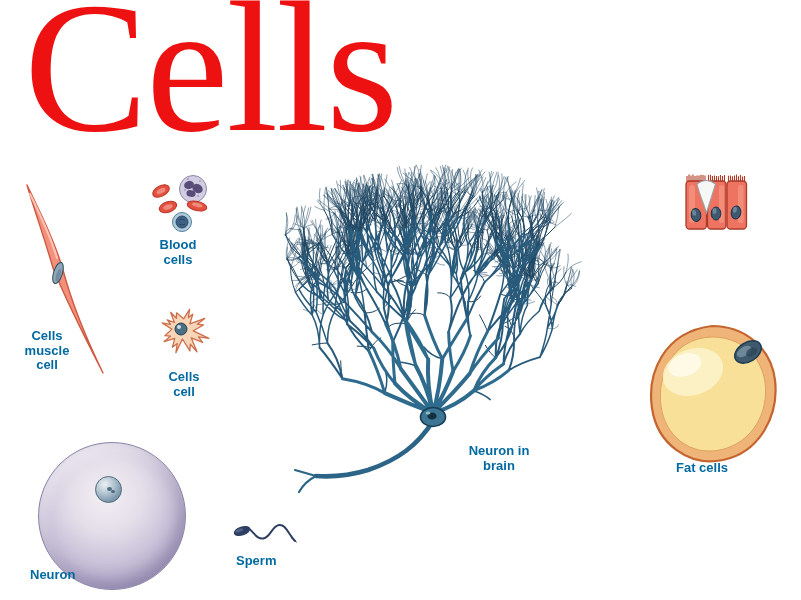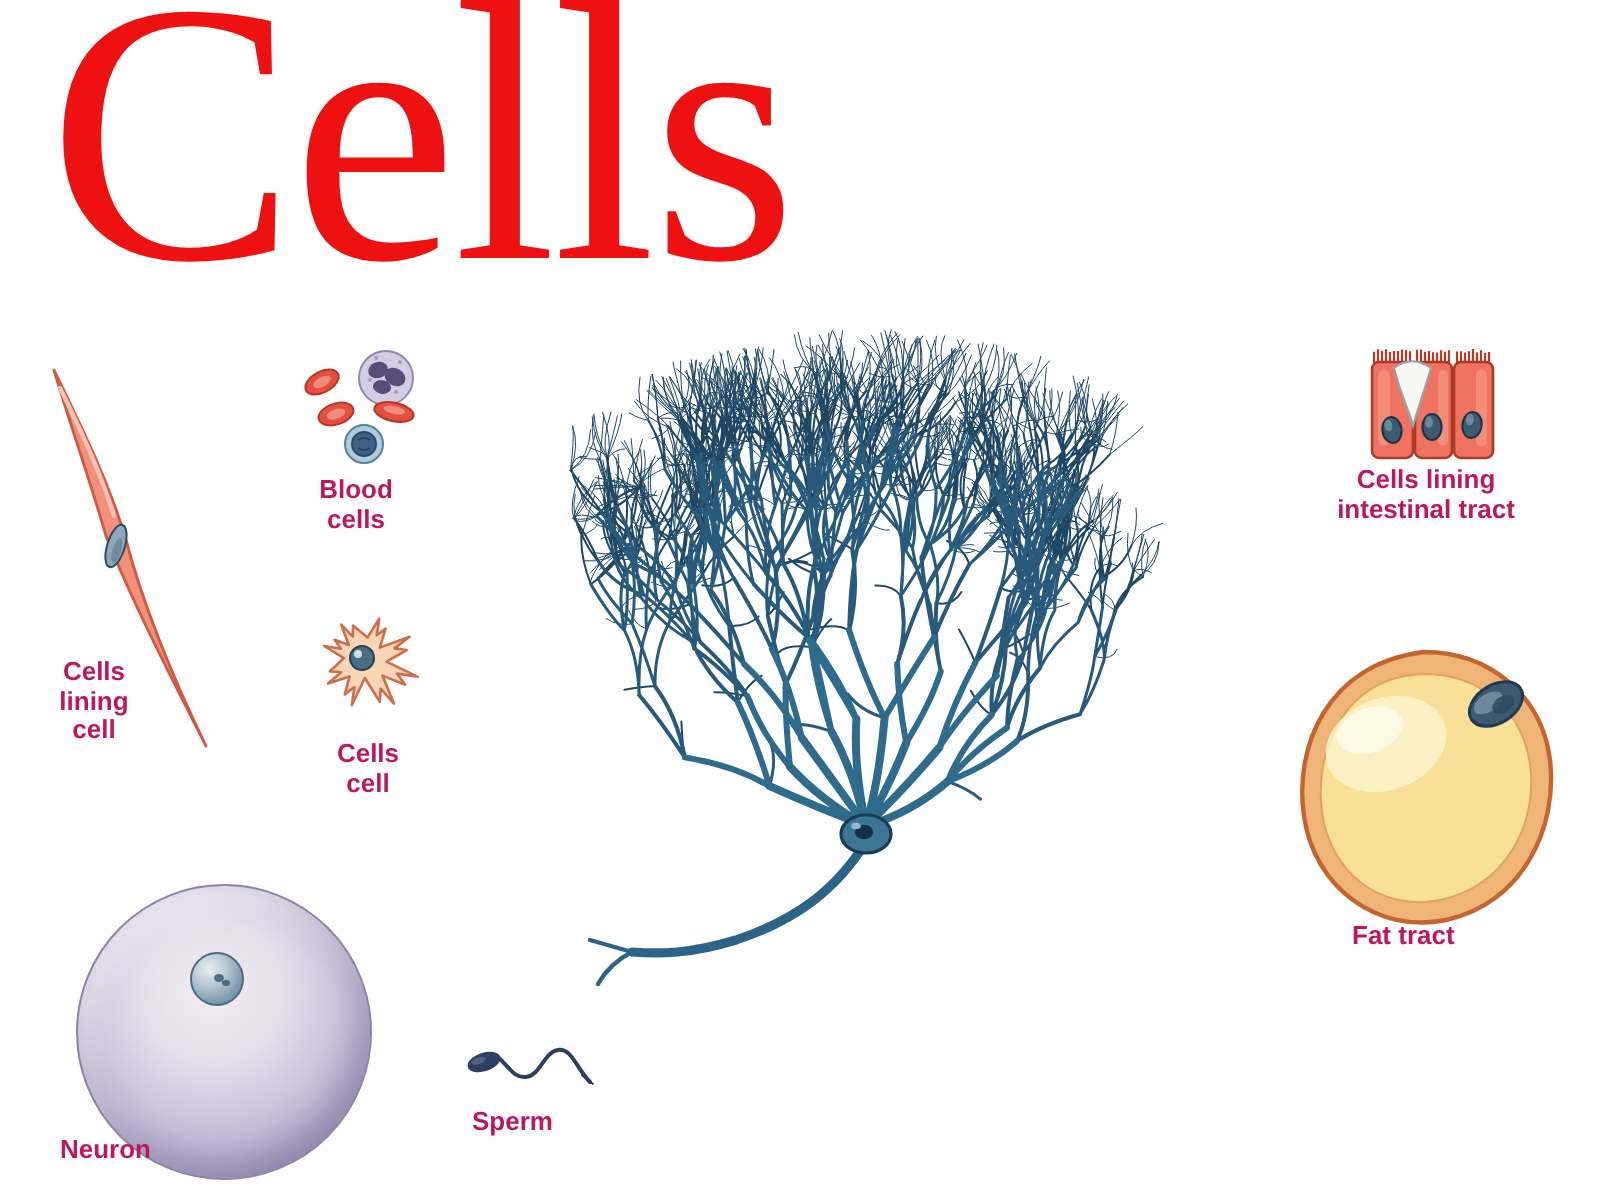--- a/index.html
+++ b/index.html
@@ -1,21 +1,21 @@
 <!DOCTYPE html>
 <html><head>
 <meta charset="utf-8">
 <style>
   html,body{margin:0;padding:0;background:#fff;}
   .stage{position:relative;width:801px;height:600px;background:#fff;overflow:hidden;
          font-family:"Liberation Sans",sans-serif;}
   .title{position:absolute;left:24px;top:-26px;font:400 186px/1 "Liberation Serif",serif;
          letter-spacing:-2px;white-space:nowrap;}
   .fig{position:absolute;}
-  .lbl{position:absolute;font:bold 13px/14.5px "Liberation Sans",sans-serif;color:#be185d;}
+  .lbl{position:absolute;font:bold 13px/14.5px "Liberation Sans",sans-serif;color:#0369a1;}
   .ctr{text-align:center;}
   .lbl span{display:block;}
   #oocyte-body{position:absolute;left:38px;top:442px;width:146px;height:146px;border-radius:50%;
     background:radial-gradient(circle at 46% 36%, #f4eff3 0%, #e4deea 30%, #c7bfd7 58%, #aaa1c4 80%, #9d93bb 100%);
     border:1.5px solid #8d84a8;
     box-shadow: inset -5px -7px 16px rgba(104,94,138,.45), inset 5px 7px 12px rgba(255,255,255,.55);}
   #oocyte-nucleus{position:absolute;left:56px;top:33px;width:25px;height:25px;border-radius:50%;
     background:radial-gradient(circle at 35% 30%, #eaf1f5 0%, #b9c9d4 35%, #7e9aae 70%, #5d798d 100%);
     border:1px solid #4e6a7e;}
   .oodot{position:absolute;width:5px;height:4px;border-radius:50%;background:#3c5a6e;opacity:.85;}
@@ -30,21 +30,21 @@
   <svg class="fig" style="left:15px;top:178px" width="95" height="200" viewBox="0 0 95 200">
     <path d="M12 7 C 25 34, 40 64, 48 92 C 56 122, 70 158, 88 195 C 66 152, 50 120, 38 90 C 30 62, 19 31, 12 7 Z" fill="#f2907c" stroke="#cf5a44" stroke-width="1.4" stroke-linejoin="round"></path>
     <path d="M15 16 C 27 40, 36 60, 42 80" fill="none" stroke="#fcc9ba" stroke-width="2.2" stroke-linecap="round" opacity="0.9"></path>
     <g transform="rotate(17 43 95)">
       <ellipse cx="43" cy="95" rx="4.4" ry="11" fill="#8fa7b8" stroke="#2e4d5c" stroke-width="1"></ellipse>
       <ellipse cx="44" cy="97" rx="2.2" ry="6.5" fill="#5d7a8c" opacity="0.6"></ellipse>
     </g>
   </svg>
   <div class="lbl ctr" style="left:12px;top:329px;width:70px">
     <span>Cells</span>
-    <span>lining</span>
+    <span>muscle</span>
     <span>cell</span>
   </div>
 
   <svg class="fig" style="left:148px;top:170px" width="70" height="70" viewBox="0 0 70 70">
     <circle cx="45" cy="19" r="13.5" fill="#d3cde2" stroke="#8f87b0" stroke-width="1"></circle>
     <g fill="#584c78">
       <ellipse cx="41" cy="15" rx="5" ry="4" transform="rotate(-20 41 15)"></ellipse>
       <ellipse cx="49.5" cy="18.5" rx="5.5" ry="4.3" transform="rotate(30 49.5 18.5)"></ellipse>
       <ellipse cx="43" cy="23.5" rx="4.6" ry="3.4" transform="rotate(10 43 23.5)"></ellipse>
     </g>
@@ -113,20 +113,24 @@
         <path d="M88.9 196.2Q86.3 176.8 84.6 157.9M88.9 196.2Q73.6 183.0 65.7 165.4M62.4 223.7Q58.4 202.7 47.5 188.1M62.4 223.7Q50.5 205.5 39.6 192.5M112.8 187.1Q120.2 171.8 126.3 154.2M112.8 187.1Q108.5 173.4 103.8 152.7M93.7 193.0Q86.0 180.8 70.3 166.2M93.7 193.0Q78.7 177.2 67.1 169.3M92.0 177.0Q79.2 162.0 64.9 147.1M92.0 177.0Q86.5 155.0 75.5 140.2M105.9 169.5Q99.3 155.0 86.8 134.0M105.9 169.5Q110.9 152.0 107.7 129.2M126.5 168.6Q130.9 151.9 131.0 131.8M126.5 168.6Q127.7 146.6 135.3 132.6M125.8 168.8Q132.0 153.9 132.0 132.1M125.8 168.8Q130.3 146.1 127.4 131.7M125.2 164.6Q111.9 153.8 96.8 136.9M125.2 164.6Q115.1 144.8 103.0 131.6M124.3 165.1Q120.7 142.1 111.9 127.4M124.3 165.1Q122.4 142.5 127.6 125.6M187.0 163.7Q182.0 139.2 180.7 123.6M187.0 163.7Q194.7 144.5 204.7 127.1M144.6 160.2Q145.2 135.5 148.4 119.8M144.6 160.2Q149.6 139.6 146.1 119.6M190.4 180.7Q187.0 166.9 188.2 146.6M190.4 180.7Q186.6 162.0 184.8 147.0M168.6 177.0Q175.2 156.7 180.5 145.0M168.6 177.0Q174.0 159.5 170.4 142.9M218.4 182.9Q221.6 163.9 231.6 145.5M218.4 182.9Q221.0 164.7 224.3 143.7M207.6 176.4Q220.4 161.5 233.3 146.2M207.6 176.4Q216.1 153.4 220.4 138.9M215.9 202.4Q214.8 182.5 221.7 168.5M215.9 202.4Q227.7 187.7 231.8 171.9M215.9 202.4Q222.5 185.0 222.9 168.7M223.5 208.9Q228.1 193.2 240.1 178.8M223.5 208.9Q223.7 194.3 228.7 174.9M228.4 215.6Q240.6 207.5 260.0 202.1M228.4 215.6Q234.5 203.1 234.1 181.7" fill="none" stroke="#275a7b" stroke-width="2" stroke-linecap="round"></path>
         <path d="M104.8 238.1Q97.2 213.4 88.9 196.2M104.8 238.1Q87.0 227.6 62.4 223.7M115.0 228.4Q112.5 204.3 112.8 187.1M115.0 228.4Q101.6 213.2 93.7 193.0M120.9 213.9Q108.4 192.4 92.0 177.0M120.9 213.9Q115.2 188.0 105.9 169.5M135.8 210.8Q130.7 187.3 126.5 168.6M135.8 210.8Q127.9 186.3 125.8 168.8M148.2 204.6Q140.7 185.8 125.2 164.6M148.2 204.6Q135.1 181.8 124.3 165.1M162.3 203.9Q176.8 179.7 187.0 163.7M162.3 203.9Q152.9 185.9 144.6 160.2M173.1 216.4Q185.2 197.0 190.4 180.7M173.1 216.4Q169.1 195.6 168.6 177.0M189.6 218.8Q199.7 203.2 218.4 182.9M189.6 218.8Q196.3 197.5 207.6 176.4M193.8 235.7Q201.1 217.4 215.9 202.4M193.8 235.7Q204.2 222.3 223.5 208.9M193.8 235.7Q214.4 227.8 228.4 215.6" fill="none" stroke="#2e6b8d" stroke-width="3" stroke-linecap="round"></path>
         <path d="M153.0 258.0Q129.2 249.0 104.8 238.1M153.0 258.0Q130.2 245.0 115.0 228.4M153.0 258.0Q137.4 236.4 120.9 213.9M153.0 258.0Q146.8 230.7 135.8 210.8M153.0 258.0Q146.7 228.6 148.2 204.6M153.0 258.0Q159.6 235.1 162.3 203.9M153.0 258.0Q164.4 238.7 173.1 216.4M153.0 258.0Q173.8 237.8 189.6 218.8M153.0 258.0Q175.8 251.3 193.8 235.7" fill="none" stroke="#2e6b8d" stroke-width="4" stroke-linecap="round"></path>
       </g>
     <path d="M153 266 C 138 290, 118 305, 88 315 C 65 322, 50 322, 36 321" fill="none" stroke="#2b6486" stroke-width="4.6" stroke-linecap="round"></path>
     <path d="M36 321 L15 315 M36 321 C 28 325, 23 330, 19 337" fill="none" stroke="#2b6486" stroke-width="2.2" stroke-linecap="round"></path>
     <ellipse cx="153" cy="262" rx="12.5" ry="9.5" fill="#3c7694" stroke="#173d54" stroke-width="1.6"></ellipse>
     <ellipse cx="152" cy="261" rx="4.6" ry="3.6" fill="#12303f"></ellipse>
     <ellipse cx="148" cy="258" rx="2.4" ry="1.6" fill="#9cc0d2" opacity="0.9"></ellipse>
   </svg>
+  <div class="lbl ctr" style="left:443px;top:444px;width:112px">
+    <span>Neuron in</span>
+    <span>brain</span>
+  </div>
 
   <svg class="fig" style="left:680px;top:172px" width="75" height="62" viewBox="0 0 75 62">
     <g>
       <rect x="6" y="9" width="20.5" height="48" rx="3.5" fill="#ee7361" stroke="#ab3a28" stroke-width="1.3"></rect>
       <rect x="27.5" y="9" width="18.5" height="48" rx="3.5" fill="#ee7361" stroke="#ab3a28" stroke-width="1.3"></rect>
       <rect x="47" y="9" width="19.5" height="48" rx="3.5" fill="#ee7361" stroke="#ab3a28" stroke-width="1.3"></rect>
       <rect x="9" y="13" width="6" height="38" rx="3" fill="#f6a28e" opacity="0.55"></rect>
       <rect x="39" y="13" width="5" height="38" rx="2.5" fill="#f6a28e" opacity="0.55"></rect>
       <rect x="58" y="13" width="5.5" height="38" rx="2.5" fill="#f6a28e" opacity="0.55"></rect>
     </g>
@@ -140,31 +144,27 @@
       <g>
         <ellipse cx="36" cy="41.5" rx="4.8" ry="6.5" fill="#3d5a70" stroke="#1d3344" stroke-width="1"></ellipse>
         <ellipse cx="34.5" cy="39" rx="2" ry="3" fill="#7e99aa" opacity="0.7"></ellipse>
       </g>
       <g transform="rotate(8 56 40.5)">
         <ellipse cx="56" cy="40.5" rx="4.8" ry="6.5" fill="#3d5a70" stroke="#1d3344" stroke-width="1"></ellipse>
         <ellipse cx="54.5" cy="38" rx="2" ry="3" fill="#7e99aa" opacity="0.7"></ellipse>
       </g>
     </g>
   </svg>
-  <div class="lbl ctr" style="left:648px;top:233px;width:130px">
-    <span>Cells lining</span>
-    <span>intestinal tract</span>
-  </div>
 
   <svg class="fig" style="left:645px;top:322px" width="140" height="148" viewBox="0 0 140 148">
     <path d="M67 4 C 100 4, 126 26, 130 58 C 134 92, 116 130, 78 138 C 44 145, 12 122, 7 86 C 2 52, 18 10, 67 4 Z" fill="#eeb478" stroke="#c4652f" stroke-width="2.2"></path>
     <path d="M67 15 C 95 15, 116 33, 120 60 C 124 90, 108 121, 75 128 C 45 134, 20 114, 16 84 C 12 55, 26 16, 67 15 Z" fill="#f8e098" stroke="#e0a25c" stroke-width="1"></path>
     <ellipse cx="48" cy="50" rx="31" ry="23" transform="rotate(-20 48 50)" fill="#fdf3cd" opacity="0.85"></ellipse>
     <ellipse cx="40" cy="43" rx="17" ry="11" transform="rotate(-20 40 43)" fill="#fffbe8" opacity="0.9"></ellipse>
     <g transform="rotate(-32 103 30)">
       <ellipse cx="103" cy="30" rx="14.5" ry="9.5" fill="#3f5a6e" stroke="#203c50" stroke-width="1.5"></ellipse>
       <ellipse cx="100" cy="27.5" rx="8" ry="4.5" fill="#7f98a8" opacity="0.75"></ellipse>
       <ellipse cx="106" cy="32" rx="6" ry="4" fill="#2c4759" opacity="0.8"></ellipse>
     </g>
   </svg>
-  <div class="lbl" style="left:676px;top:461px;width:80px">Fat tract</div>
+  <div class="lbl" style="left:676px;top:461px;width:80px">Fat cells</div>
 
 </div>
 
 </body></html>

